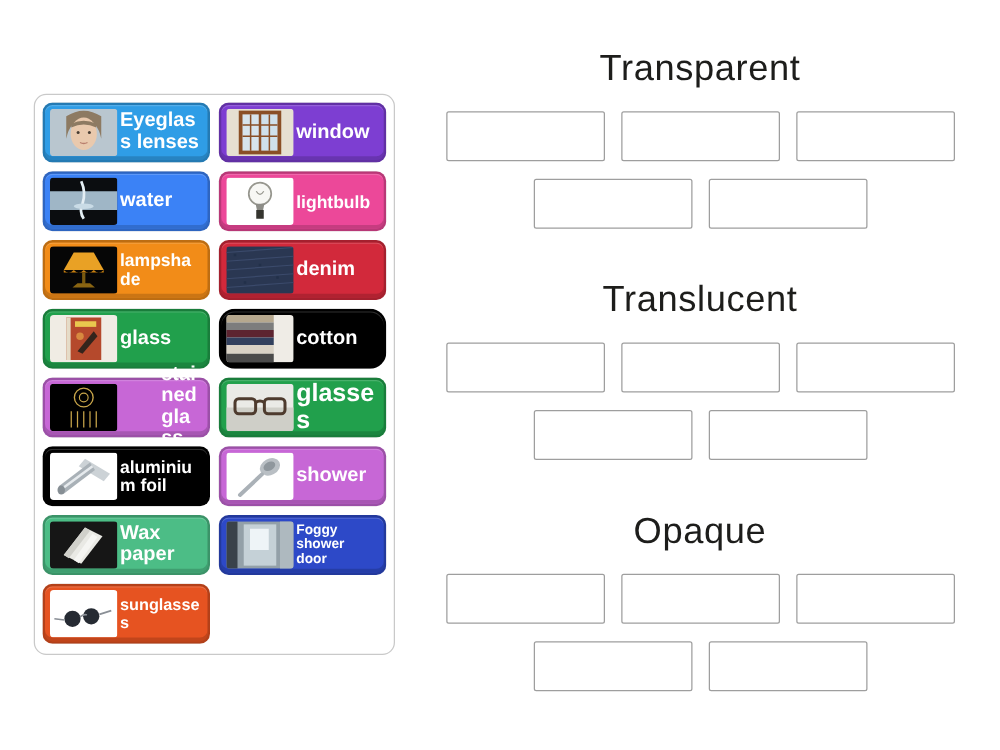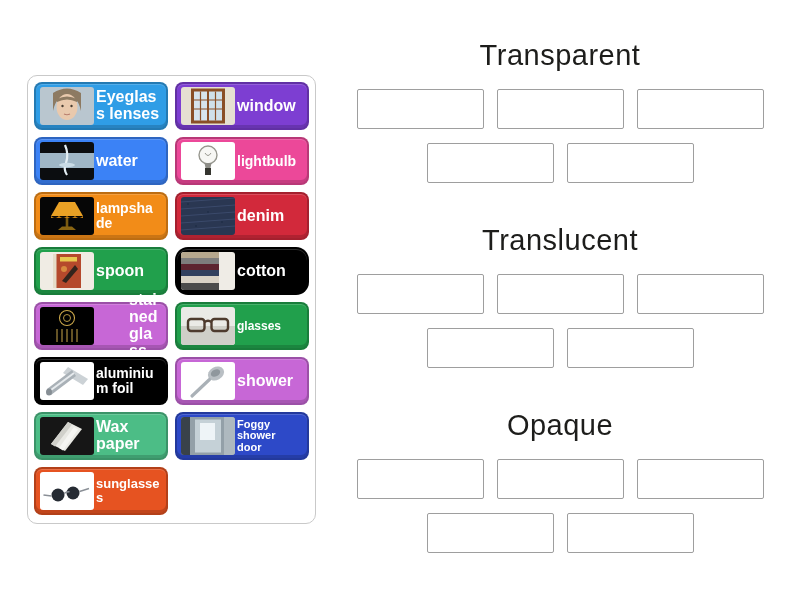--- a/index.html
+++ b/index.html
@@ -148,21 +148,21 @@
         <span class="thumb">
           <svg viewBox="0 0 54 38">
             <rect width="54" height="38" fill="#f0ece4"></rect>
             <rect x="13" y="2" width="28" height="34" fill="#b5492c"></rect>
             <rect x="13" y="2" width="3.5" height="34" fill="#e5dcc8"></rect>
             <rect x="20" y="5" width="17" height="4.5" fill="#e9c84e"></rect>
             <path d="M22 29 L35 13 L38 17 L26 31 Z" fill="#34241c"></path>
             <circle cx="24" cy="17" r="3" fill="#d88a3f"></circle>
           </svg>
         </span>
-        <span class="label" style="font-size: 16px;">spoon</span>
+        <span class="label" style="font-size: 16px;">glass</span>
       </div>
       <div class="tile" style="background: #000000; border-radius: 13px;">
         <span class="thumb">
           <svg viewBox="0 0 54 38">
             <rect width="54" height="38" fill="#efece6"></rect>
             <rect width="38" height="6" fill="#b6a88e"></rect>
             <rect y="6" width="38" height="6" fill="#7d7d7d"></rect>
             <rect y="12" width="38" height="6" fill="#5d2430"></rect>
             <rect y="18" width="38" height="6" fill="#32405e"></rect>
             <rect y="24" width="38" height="7" fill="#d9d2c6"></rect>
@@ -193,21 +193,21 @@
           <svg viewBox="0 0 54 38">
             <rect width="54" height="38" fill="#eaeae6"></rect>
             <rect y="19" width="54" height="19" fill="#cfcfc8"></rect>
             <g fill="none" stroke="#4e3b2e" stroke-width="2.4">
               <rect x="7" y="12" width="16.5" height="12" rx="3"></rect>
               <rect x="30.5" y="12" width="16.5" height="12" rx="3"></rect>
               <path d="M23.5 15 Q27 12.5 30.5 15"></path>
             </g>
           </svg>
         </span>
-        <span class="label" style="font-size: 12px;">glasses</span>
+        <span class="label" style="font-size: 20px;">glasses</span>
       </div>
       <div class="tile" style="background: #000000;">
         <span class="thumb">
           <svg viewBox="0 0 54 38">
             <rect width="54" height="38" fill="#ffffff"></rect>
             <path d="M28 5 L48 17 L43 23 L23 11 Z" fill="#ccd2d6"></path>
             <path d="M7 27 L32 8 L36 14 L11 33 Z" fill="#a9b1b7"></path>
             <path d="M11 28 L34 11" stroke="#e6eaed" stroke-width="2" fill="none"></path>
             <ellipse cx="9" cy="30" rx="3" ry="3.6" fill="#878f95"></ellipse>
           </svg>

